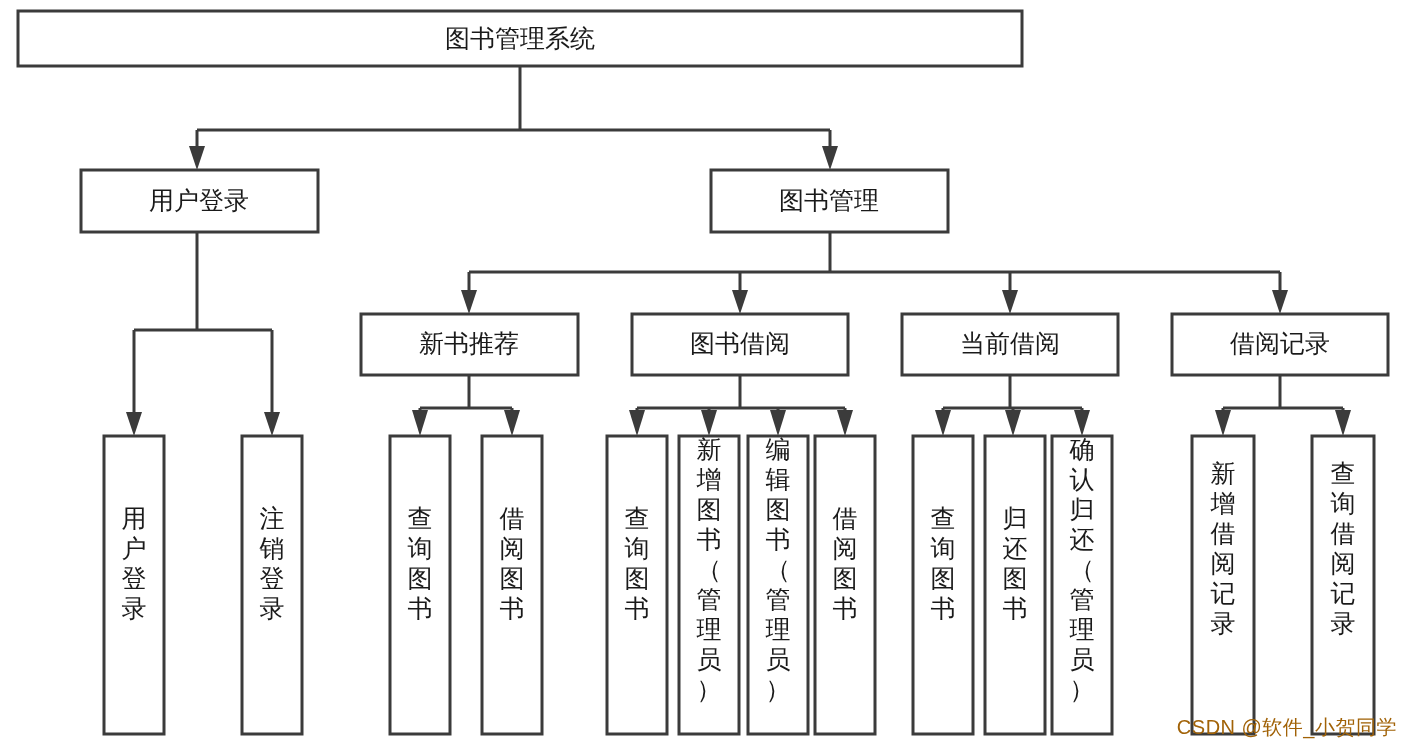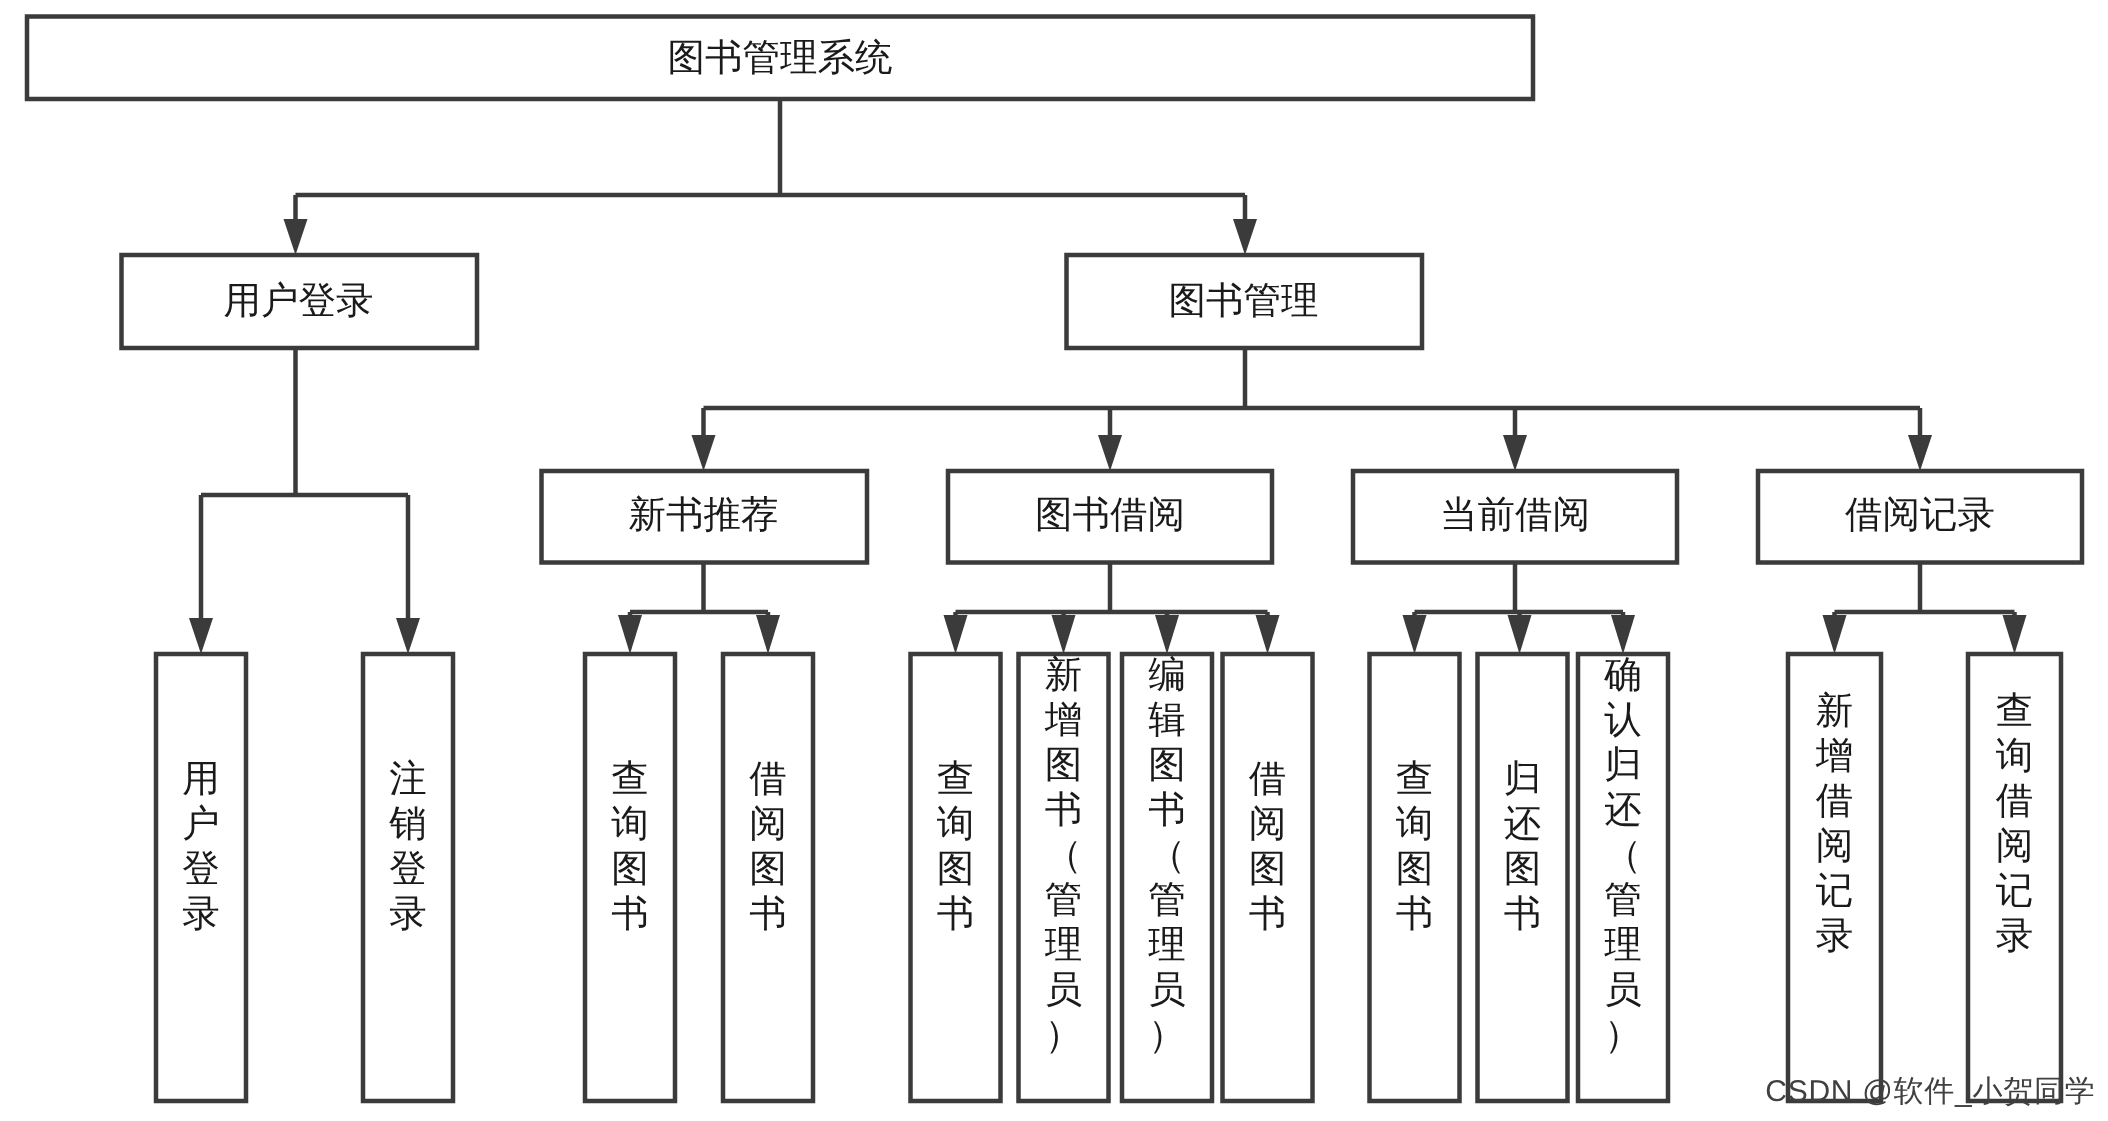--- a/index.html
+++ b/index.html
@@ -15,21 +15,21 @@
     font-family:"Liberation Sans","DejaVu Sans",sans-serif;
     font-size:25px;fill:#1a1a1a;text-anchor:middle;dominant-baseline:middle;
   }
   .node-label-v{
     font-family:"Liberation Sans","DejaVu Sans",sans-serif;
     font-size:25px;fill:#1a1a1a;
   }
   .watermark{
     position:absolute;right:8px;bottom:6px;
     font-family:"Liberation Sans","DejaVu Sans",sans-serif;
-    font-size:20px;color:#404040;white-space:nowrap;
+    font-size:20px;color:#a16207;white-space:nowrap;
     letter-spacing:0.5px;pointer-events:none;
   }
 </style>
 </head>
 <body>
 
 <svg id="diagram" viewBox="0 0 1405 747" xmlns="http://www.w3.org/2000/svg">
 
   <g>
 

